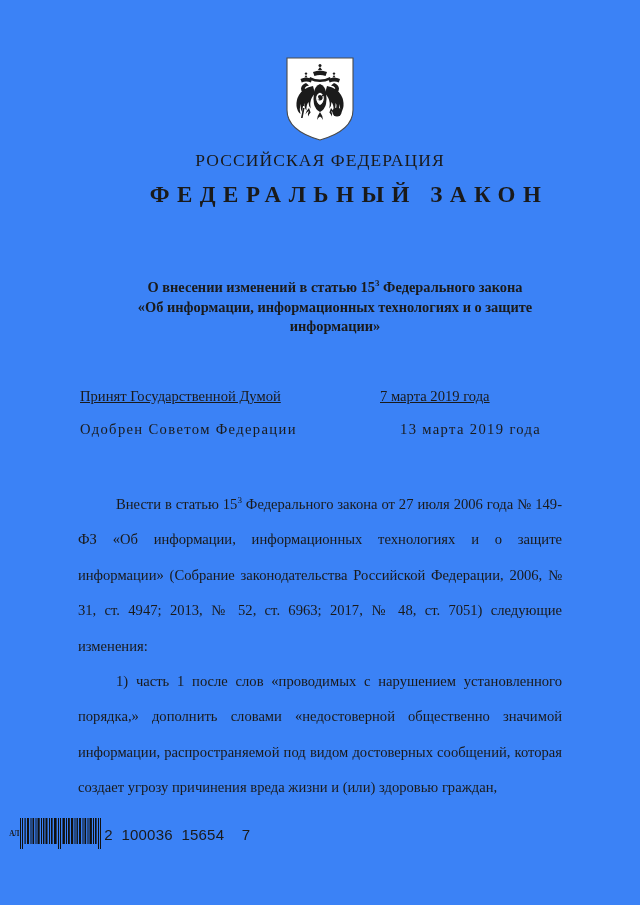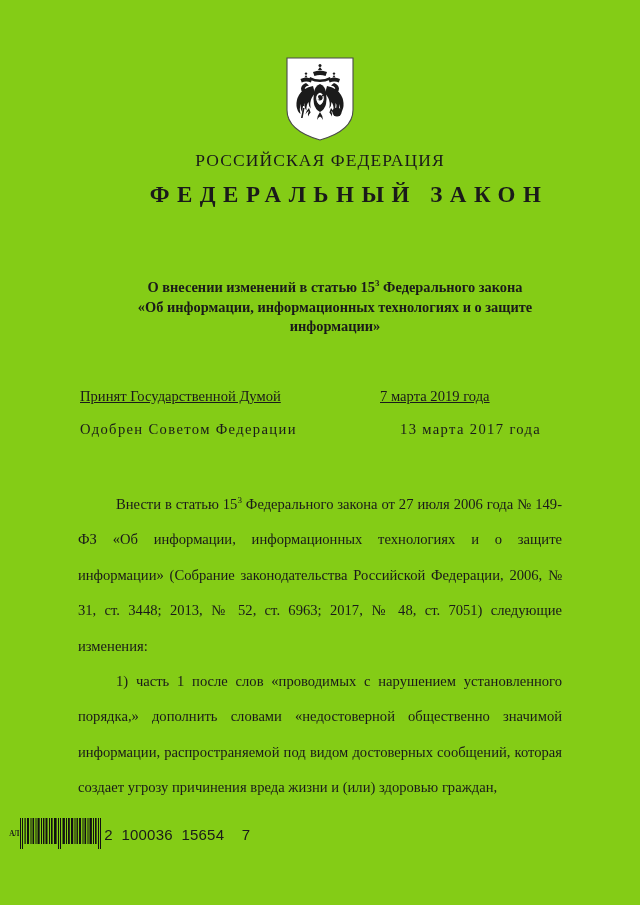--- a/index.html
+++ b/index.html
@@ -10,21 +10,21 @@
   }
   body {
     font-family: "Liberation Serif", "DejaVu Serif", serif;
     color: #1a1a1a;
   }
   .page {
     position: relative;
     width: 640px;
     height: 905px;
     margin: 0 auto;
-    background: #84cc16;
+    background: #3b82f6;
     overflow: hidden;
   }
 
   
   .emblem-wrap {
     position: absolute;
     top: 56px;
     left: 0;
     width: 100%;
     display: flex;
@@ -216,26 +216,26 @@
     <span>информации»</span>
   </div>
 
   <div class="adoption">
     <div class="adoption-row row-duma">
       <span class="who">Принят Государственной Думой</span>
       <span class="when">7 марта 2019 года</span>
     </div>
     <div class="adoption-row row-sf spaced">
       <span class="who">Одобрен Советом Федерации</span>
-      <span class="when">13 марта 2017 года</span>
+      <span class="when">13 марта 2019 года</span>
     </div>
   </div>
 
   <div class="body-text">
-    <p><span>Внести в статью 15</span><sup>3</sup><span> Федерального закона от 27 июля 2006 года № 149-ФЗ «Об информации, информационных технологиях и о защите информации» (Собрание законодательства Российской Федерации, 2006, № 31, ст. 3448; 2013, № 52, ст. 6963; 2017, № 48, ст. 7051) следующие изменения:</span></p>
+    <p><span>Внести в статью 15</span><sup>3</sup><span> Федерального закона от 27 июля 2006 года № 149-ФЗ «Об информации, информационных технологиях и о защите информации» (Собрание законодательства Российской Федерации, 2006, № 31, ст. 4947; 2013, № 52, ст. 6963; 2017, № 48, ст. 7051) следующие изменения:</span></p>
     <p>1) часть 1 после слов «проводимых с нарушением установленного порядка,» дополнить словами «недостоверной общественно значимой информации, распространяемой под видом достоверных сообщений, которая создает угрозу причинения вреда жизни и (или) здоровью граждан,</p>
   </div>
 
   <div class="barcode-wrap">
     <div class="barcode-mark">АЛ</div>
     <svg class="barcode-bars" width="84" height="31" viewBox="0 0 84 31" aria-hidden="true">
       <rect x="0" y="0" width="1" height="31" fill="#111"></rect>
       <rect x="2" y="0" width="1" height="31" fill="#111"></rect>
       <rect x="4.5" y="0" width="1.2" height="26" fill="#111"></rect>
       <rect x="7" y="0" width="2" height="26" fill="#111"></rect>

